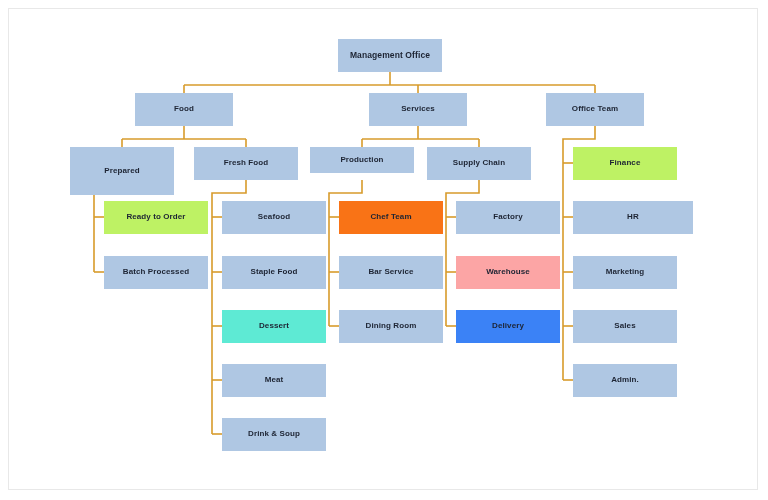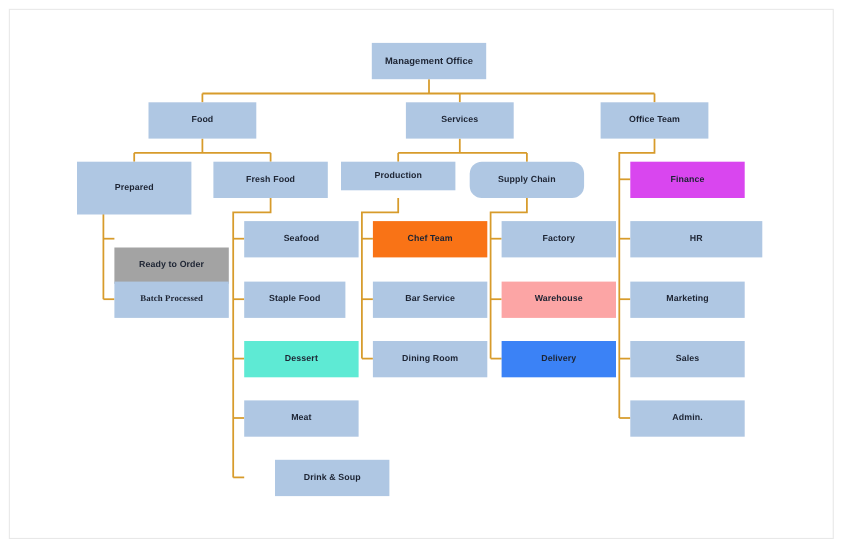--- a/index.html
+++ b/index.html
@@ -101,33 +101,33 @@
     </svg>
 
   <div id="nodes-layer">
       <div class="node root" style="left: 338px; top: 39px; width: 104px; height: 33px; background: rgb(175, 199, 227); color: rgb(29, 36, 51);">Management Office</div>
       <div class="node" style="left: 135px; top: 93px; width: 98px; height: 33px; background: rgb(175, 199, 227); color: rgb(29, 36, 51);">Food</div>
       <div class="node" style="left: 369px; top: 93px; width: 98px; height: 33px; background: rgb(175, 199, 227); color: rgb(29, 36, 51);">Services</div>
       <div class="node" style="left: 546px; top: 93px; width: 98px; height: 33px; background: rgb(175, 199, 227); color: rgb(29, 36, 51);">Office Team</div>
       <div class="node" style="left: 70px; top: 147px; width: 104px; height: 48px; background: rgb(175, 199, 227); color: rgb(29, 36, 51);">Prepared</div>
       <div class="node" style="left: 194px; top: 147px; width: 104px; height: 33px; background: rgb(175, 199, 227); color: rgb(29, 36, 51);">Fresh Food</div>
       <div class="node" style="left: 310px; top: 147px; width: 104px; height: 26px; background: rgb(175, 199, 227); color: rgb(29, 36, 51);">Production</div>
-      <div class="node" style="left: 427px; top: 147px; width: 104px; height: 33px; background: rgb(175, 199, 227); color: rgb(29, 36, 51); border-radius: 11px;">Supply Chain</div>
-      <div class="node" style="left: 573px; top: 147px; width: 104px; height: 33px; background: #d946ef; color: rgb(29, 36, 51);">Finance</div>
+      <div class="node" style="left: 427px; top: 147px; width: 104px; height: 33px; background: rgb(175, 199, 227); color: rgb(29, 36, 51);">Supply Chain</div>
+      <div class="node" style="left: 573px; top: 147px; width: 104px; height: 33px; background: #bef264; color: rgb(29, 36, 51);">Finance</div>
       <div class="node" style="left: 573px; top: 201px; width: 120px; height: 33px; background: rgb(175, 199, 227); color: rgb(29, 36, 51);">HR</div>
       <div class="node" style="left: 573px; top: 256px; width: 104px; height: 33px; background: rgb(175, 199, 227); color: rgb(29, 36, 51);">Marketing</div>
       <div class="node" style="left: 573px; top: 310px; width: 104px; height: 33px; background: rgb(175, 199, 227); color: rgb(29, 36, 51);">Sales</div>
       <div class="node" style="left: 573px; top: 364px; width: 104px; height: 33px; background: rgb(175, 199, 227); color: rgb(29, 36, 51);">Admin.</div>
-      <div class="node" style="left: 104px; top: 201px; width: 104px; height: 33px; background: #a3a3a3; color: rgb(29, 36, 51); margin-top: 24px;">Ready to Order</div>
-      <div class="node" style="left: 104px; top: 256px; width: 104px; height: 33px; background: rgb(175, 199, 227); color: rgb(29, 36, 51); font-family: Liberation Serif, serif;">Batch Processed</div>
+      <div class="node" style="left: 104px; top: 201px; width: 104px; height: 33px; background: #bef264; color: rgb(29, 36, 51);">Ready to Order</div>
+      <div class="node" style="left: 104px; top: 256px; width: 104px; height: 33px; background: rgb(175, 199, 227); color: rgb(29, 36, 51);">Batch Processed</div>
       <div class="node" style="left: 222px; top: 201px; width: 104px; height: 33px; background: rgb(175, 199, 227); color: rgb(29, 36, 51);">Seafood</div>
-      <div class="node" style="left: 222px; top: 256px; width: 92px; height: 33px; background: rgb(175, 199, 227); color: rgb(29, 36, 51);">Staple Food</div>
+      <div class="node" style="left: 222px; top: 256px; width: 104px; height: 33px; background: rgb(175, 199, 227); color: rgb(29, 36, 51);">Staple Food</div>
       <div class="node" style="left: 222px; top: 310px; width: 104px; height: 33px; background: #5eead4; color: rgb(29, 36, 51);">Dessert</div>
       <div class="node" style="left: 222px; top: 364px; width: 104px; height: 33px; background: rgb(175, 199, 227); color: rgb(29, 36, 51);">Meat</div>
-      <div class="node" style="left: 222px; top: 418px; width: 104px; height: 33px; background: rgb(175, 199, 227); color: rgb(29, 36, 51); margin-left: 28px;">Drink &amp; Soup</div>
+      <div class="node" style="left: 222px; top: 418px; width: 104px; height: 33px; background: rgb(175, 199, 227); color: rgb(29, 36, 51);">Drink &amp; Soup</div>
       <div class="node" style="left: 339px; top: 201px; width: 104px; height: 33px; background: #f97316; color: rgb(29, 36, 51);">Chef Team</div>
       <div class="node" style="left: 339px; top: 256px; width: 104px; height: 33px; background: rgb(175, 199, 227); color: rgb(29, 36, 51);">Bar Service</div>
       <div class="node" style="left: 339px; top: 310px; width: 104px; height: 33px; background: rgb(175, 199, 227); color: rgb(29, 36, 51);">Dining Room</div>
       <div class="node" style="left: 456px; top: 201px; width: 104px; height: 33px; background: rgb(175, 199, 227); color: rgb(29, 36, 51);">Factory</div>
       <div class="node" style="left: 456px; top: 256px; width: 104px; height: 33px; background: #fca5a5; color: rgb(29, 36, 51);">Warehouse</div>
       <div class="node" style="left: 456px; top: 310px; width: 104px; height: 33px; background: #3b82f6; color: rgb(29, 36, 51);">Delivery</div>
     </div>
 
 </div>
 

